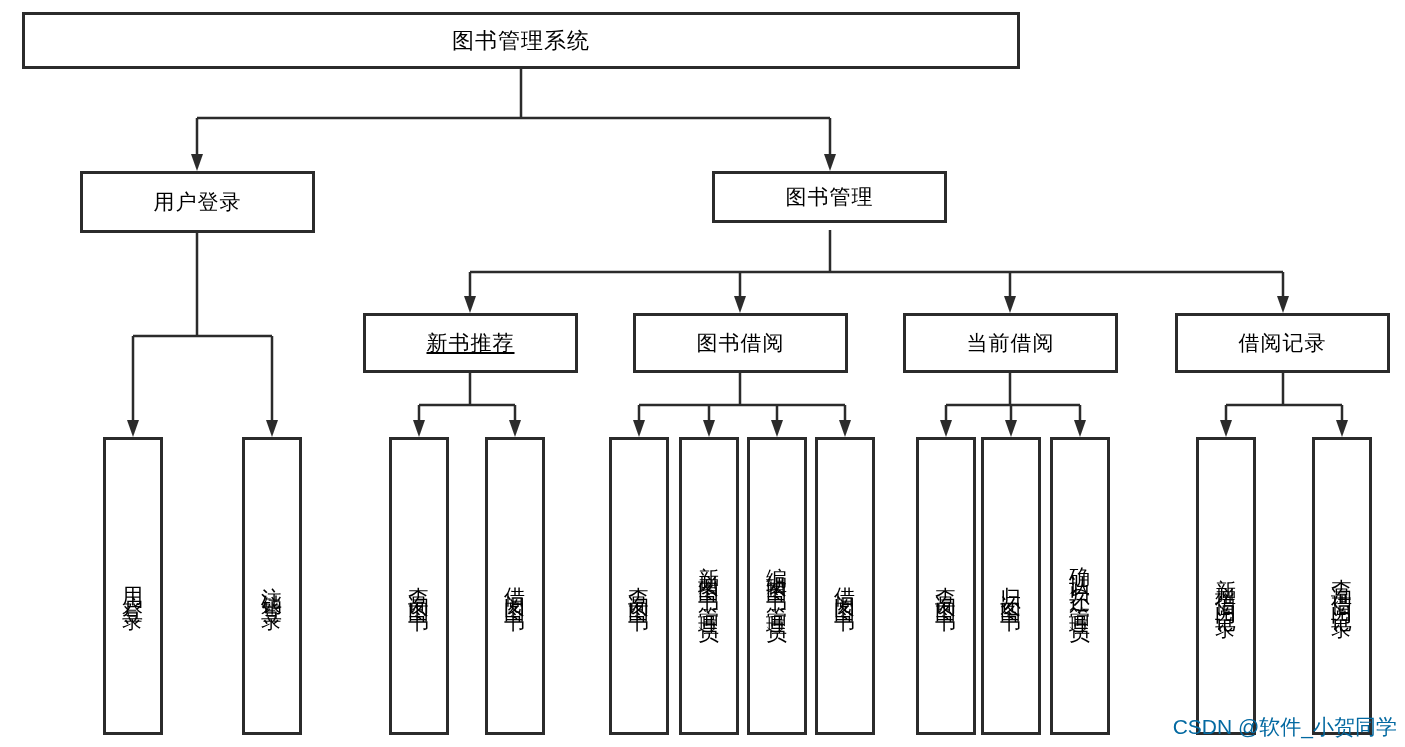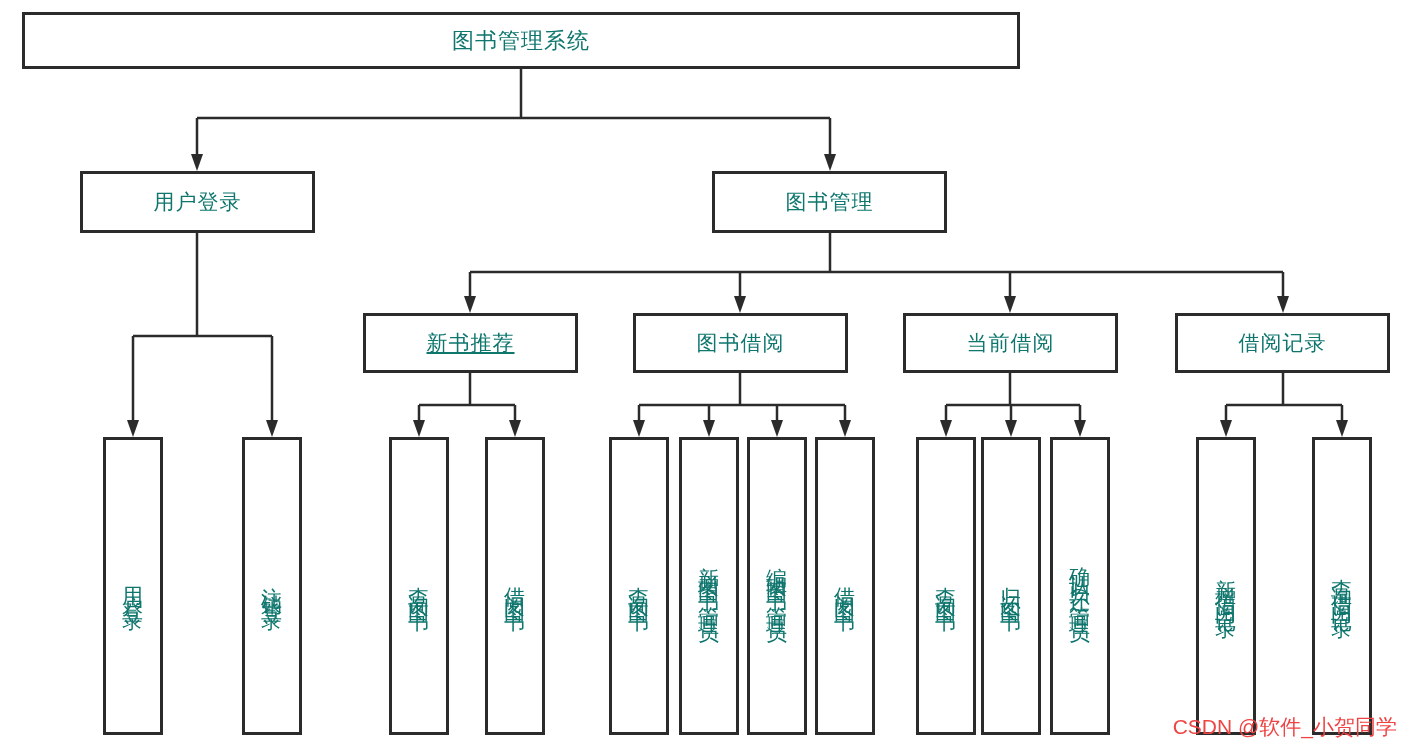--- a/index.html
+++ b/index.html
@@ -22,41 +22,41 @@
     z-index: 1;
   }
   .box {
     position: absolute;
     box-sizing: border-box;
     border: 3px solid #2b2b2b;
     background: #ffffff;
     display: flex;
     align-items: center;
     justify-content: center;
-    color: #0f766e;
+    color: #000000;
     z-index: 2;
   }
   .h-label {
     font-size: 21px;
     letter-spacing: 1px;
     white-space: nowrap;
   }
   .root .h-label { font-size: 22px; }
   .leaf span {
     writing-mode: vertical-rl;
     text-orientation: mixed;
     font-size: 21px;
     letter-spacing: 8px;
     line-height: 1.2;
     white-space: nowrap;
   }
   
   .root      { left: 22px;   top: 12px;  width: 998px; height: 57px; }
   .n-login   { left: 80px;   top: 171px; width: 235px; height: 62px; }
-  .n-mgmt    { left: 712px;  top: 171px; width: 235px; height: 62px; }
+  .n-mgmt    { left: 712px;  top: 171px; width: 235px; height: 52px; }
   .n-rec     { left: 363px;  top: 313px; width: 215px; height: 60px; text-decoration: underline; }
   .n-borrow  { left: 633px;  top: 313px; width: 215px; height: 60px; }
   .n-current { left: 903px;  top: 313px; width: 215px; height: 60px; }
   .n-record  { left: 1175px; top: 313px; width: 215px; height: 60px; }
   .leaf      { top: 437px; width: 60px; height: 298px; }
   .lf-1  { left: 103px; }
   .lf-2  { left: 242px; }
   .lf-3  { left: 389px; }
   .lf-4  { left: 485px; }
   .lf-5  { left: 609px; }
@@ -66,21 +66,21 @@
   .lf-9  { left: 916px; }
   .lf-10 { left: 981px; }
   .lf-11 { left: 1050px; }
   .lf-12 { left: 1196px; }
   .lf-13 { left: 1312px; }
   .watermark {
     position: absolute;
     right: 8px;
     bottom: 6px;
     font-size: 21px;
-    color: #ef4444;
+    color: #0369a1;
     z-index: 5;
     white-space: nowrap;
   }
 </style>
 </head>
 <body>
 
 <div id="canvas">
 
   <svg id="connectors" width="1405" height="747" viewBox="0 0 1405 747">

